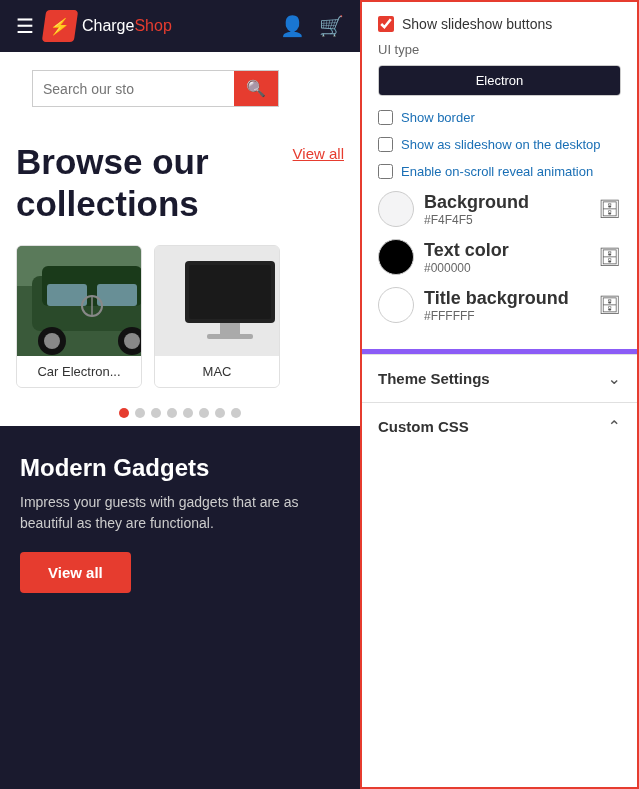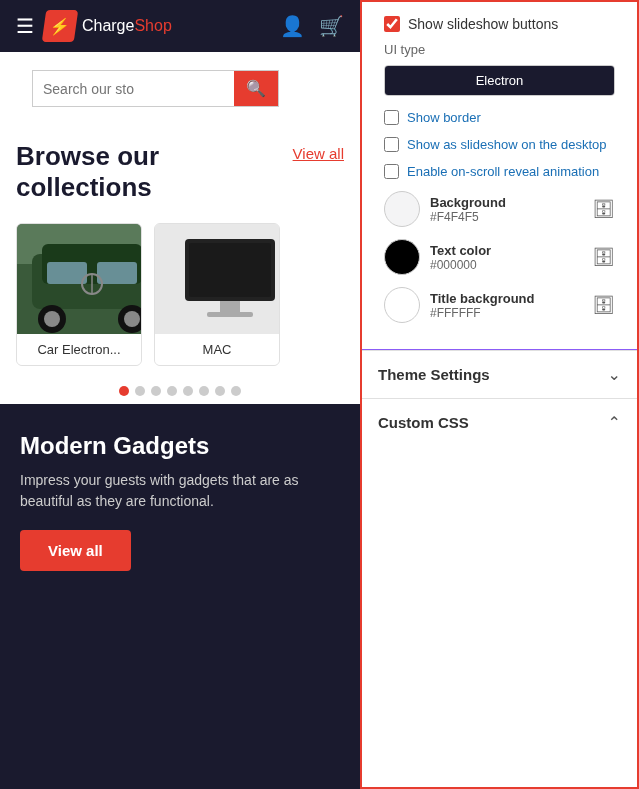--- a/index.html
+++ b/index.html
@@ -93,21 +93,21 @@
     
     .browse-section {
       padding: 16px 16px 8px;
     }
     .browse-header {
       display: flex;
       justify-content: space-between;
       align-items: flex-start;
     }
     .browse-title {
-      font-size: 26px;
+      font-size: 35px;
       font-weight: bold;
       color: #1a1a2e;
       line-height: 1.2;
     }
     .view-all-link {
       color: #e63c2f;
       text-decoration: underline;
       font-size: 15px;
       cursor: pointer;
       margin-top: 4px;
@@ -209,22 +209,22 @@
       width: 279px;
       height: 789px;
       border: 2px solid #e63c2f;
       background: #fff;
       display: flex;
       flex-direction: column;
       overflow-y: auto;
     }
 
     .settings-section {
-      padding: 14px 22px;
-      border-bottom: 1px solid #8b5cf6;
+      padding: 14px 16px;
+      border-bottom: 5px solid #8b5cf6;
     }
 
     .checkbox-row {
       display: flex;
       align-items: center;
       gap: 8px;
       margin-bottom: 10px;
     }
     .checkbox-row input[type="checkbox"] {
       width: 16px;
@@ -290,21 +290,21 @@
       width: 36px;
       height: 36px;
       border-radius: 50%;
       border: 1px solid #ccc;
       flex-shrink: 0;
     }
     .color-info {
       flex: 1;
     }
     .color-name {
-      font-size: 13px;
+      font-size: 18px;
       font-weight: bold;
       color: #333;
     }
     .color-hex {
       font-size: 12px;
       color: #666;
     }
     .color-icon {
       font-size: 18px;
       color: #555;

